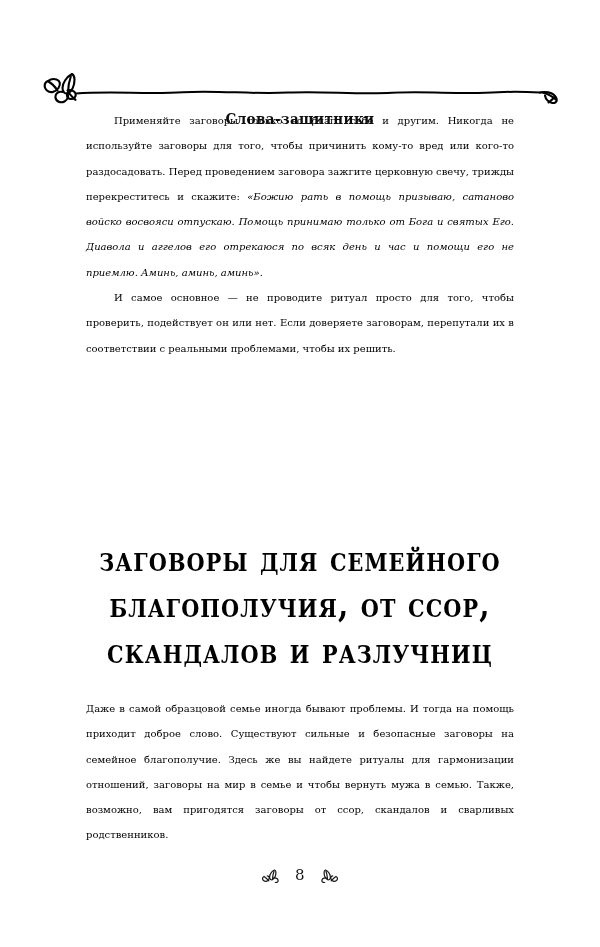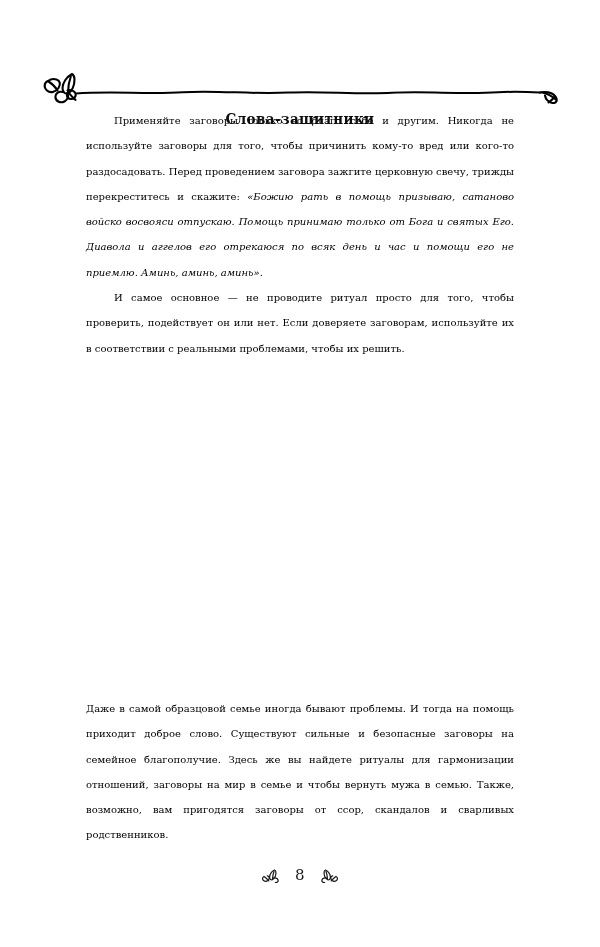--- a/index.html
+++ b/index.html
@@ -173,23 +173,28 @@
         <path d="M542 40.2 C547.5 41.5 552 44 555.8 47.6"></path>
       </g>
     </svg>
     <div class="runhead-title">Слова-защитники</div>
   </div>
 
   <div class="content">
     <p class="body"><span>Применяйте заговоры только во благо себе и другим. Никогда не используйте заговоры для того, чтобы причинить кому-то вред или кого-то раздосадовать. Перед проведением заговора зажгите церковную свечу, трижды перекреститесь и скажите: </span><span class="spell">«Божию рать в помощь призываю, сатаново войско восвояси отпускаю. Помощь принимаю только от Бога и святых Его. Диавола и аггелов его отрекаюся по всяк день и час и помощи его не приемлю. Аминь, аминь, аминь».</span></p>
 
 
-    <p class="body">И самое основное — не проводите ритуал просто для того, чтобы проверить, подействует он или нет. Если доверяете заговорам, используйте их в соответствии с реальными проблемами, чтобы их решить.</p>
-  </div>
-
+    <p class="body">И самое основное — не проводите ритуал просто для того, чтобы проверить, подействует он или нет. Если доверяете заговорам, перепутали их в соответствии с реальными проблемами, чтобы их решить.</p>
+  </div>
+
+  <div class="display-heading">
+    <span class="hline l1">Заговоры для семейного</span>
+    <span class="hline l2">благополучия, от ссор,</span>
+    <span class="hline l3">скандалов и разлучниц</span>
+  </div>
 
   <div class="content-2">
     <p class="body noindent">Даже в самой образцовой семье иногда бывают проблемы. И тогда на помощь приходит доброе слово. Существуют сильные и безопасные заговоры на семейное благополучие. Здесь же вы найдете ритуалы для гармонизации отношений, заговоры на мир в семье и чтобы вернуть мужа в семью. Также, возможно, вам пригодятся заговоры от ссор, скандалов и сварливых родственников.</p>
   </div>
 
   <div class="folio">
     <span class="folio-inner">
       <span class="folio-orn">
         <svg width="20" height="16" viewBox="0 0 20 16" fill="none" stroke="#1a1a1a" stroke-width="1.25" stroke-linecap="round" stroke-linejoin="round">
           <path d="M3 9.5 C1.2 10.3 1 12.6 2.8 13.8 C4.6 15 7.2 14.2 8 12.1 C8.6 10.5 7.9 9.1 6.3 8.8"></path>

